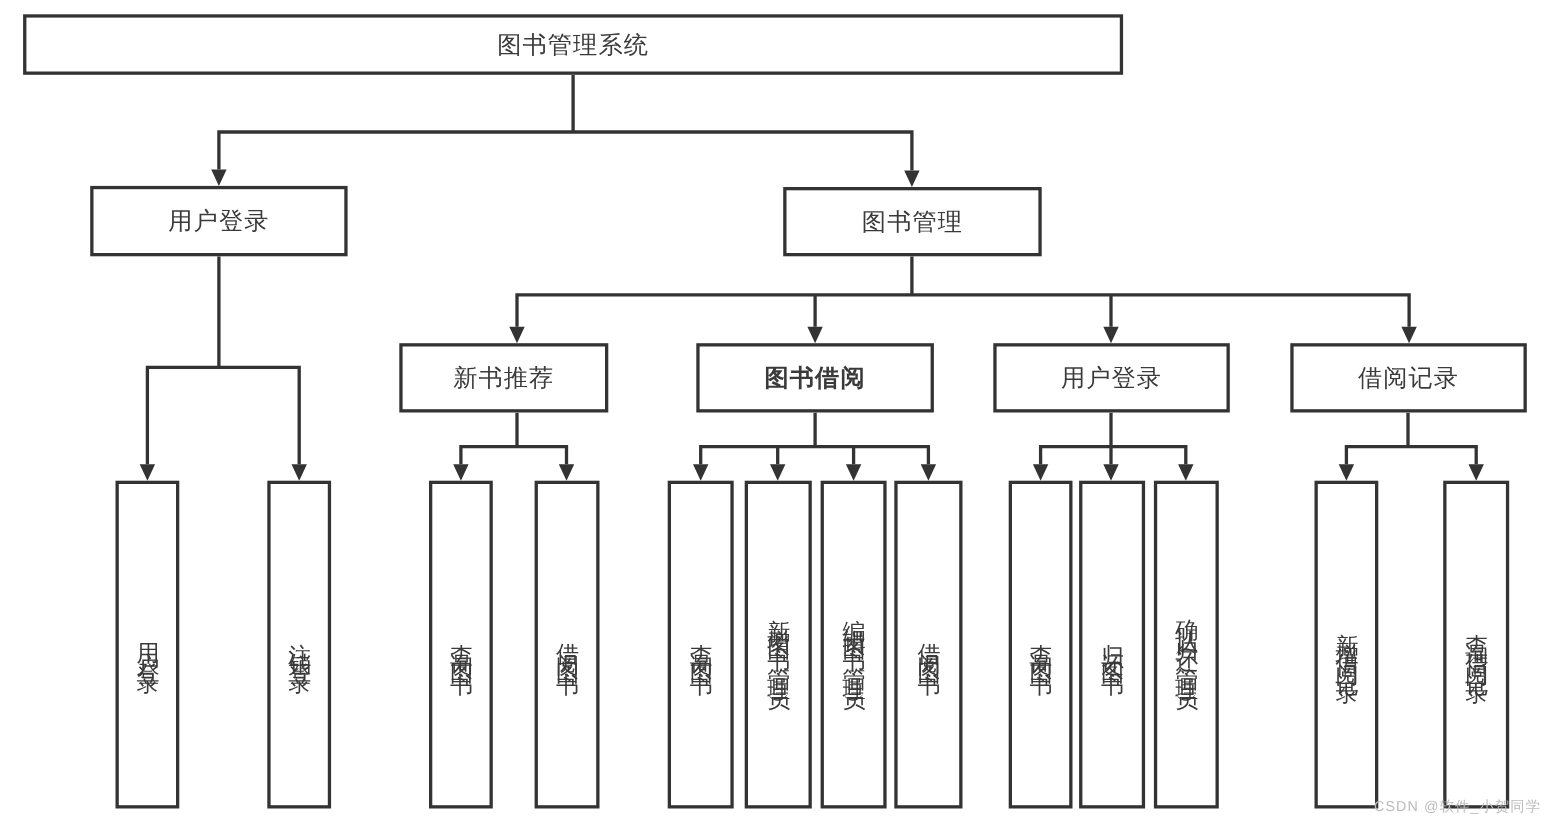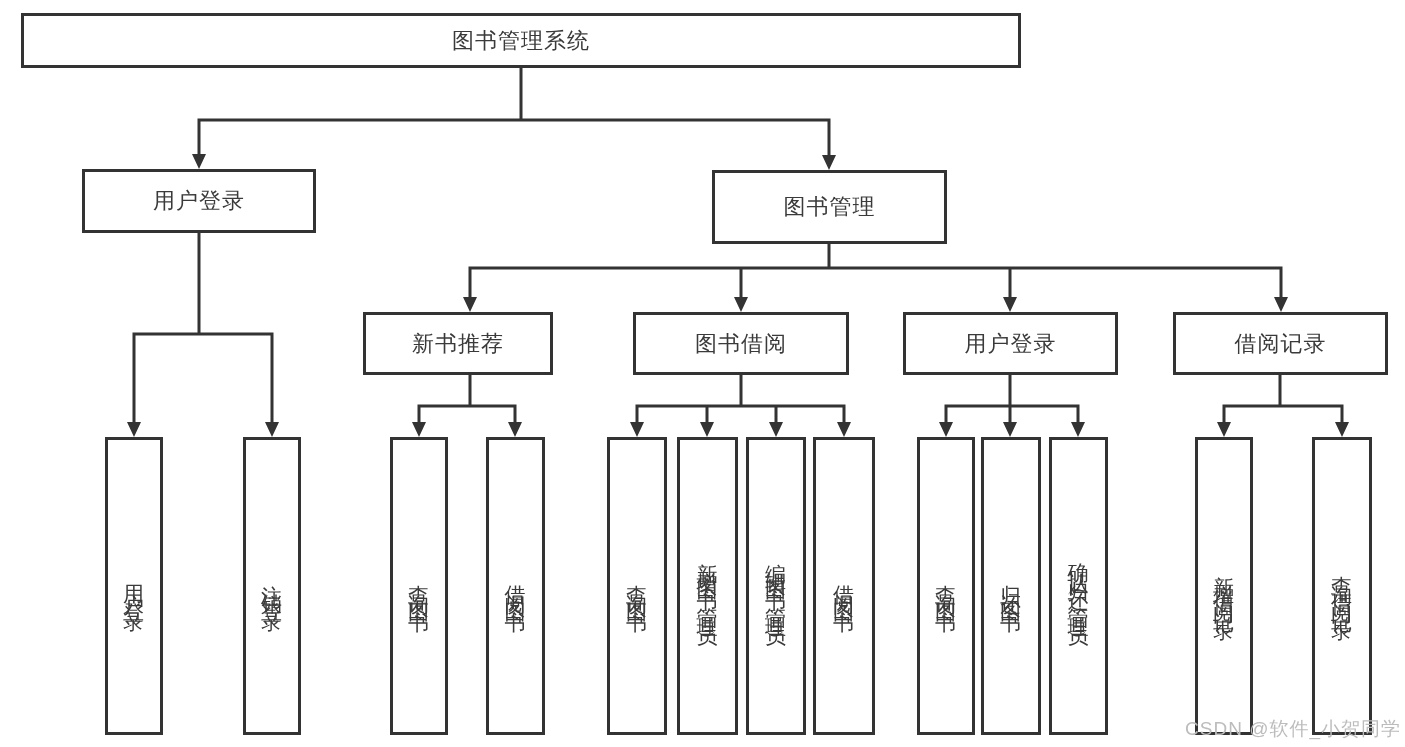--- a/index.html
+++ b/index.html
@@ -39,21 +39,21 @@
     letter-spacing: 9px;
     writing-mode: vertical-rl;
     text-orientation: mixed;
     line-height: 1;
     white-space: normal;
   }
   .watermark {
     position: absolute;
     right: 4px;
     bottom: 5px;
-    font-size: 19px;
+    font-size: 13px;
     color: #bcbcbc;
     letter-spacing: 1px;
   }
 </style>
 </head>
 <body>
 
 <div class="canvas">
 
   <svg class="connector-layer" viewBox="0 0 1405 747" xmlns="http://www.w3.org/2000/svg">
@@ -81,24 +81,24 @@
              M939 422 L953 422 L946 437 Z
              M1003 422 L1017 422 L1010 437 Z
              M1071 422 L1085 422 L1078 437 Z
              M1217 422 L1231 422 L1224 437 Z
              M1335 422 L1349 422 L1342 437 Z" fill="#333333"></path>
   </svg>
 
   <div class="node" style="left:21px; top:13px; width:1000px; height:55px;">图书管理系统</div>
 
   <div class="node" style="left:82px; top:169px; width:234px; height:64px;">用户登录</div>
-  <div class="node" style="left:712px; top:170px; width:235px; height:74px;">图书管理</div>
+  <div class="node" style="left:712px; top:170px; width:235px; height:63px;">图书管理</div>
 
   <div class="node" style="left:363px; top:312px; width:190px; height:63px;">新书推荐</div>
-  <div class="node" style="left:633px; top:312px; width:216px; height:63px;">图书借阅</div>
+  <div class="node" style="left:633px; top:312px; width:216px; height:63px;font-weight:bold;">图书借阅</div>
   <div class="node" style="left:903px; top:312px; width:215px; height:63px;">用户登录</div>
   <div class="node" style="left:1173px; top:312px; width:215px; height:63px;text-align:center;">借阅记录</div>
 
   <div class="node vnode" style="left:105px; top:437px; width:58px; height:298px;">用户登录</div>
   <div class="node vnode" style="left:243px; top:437px; width:58px; height:298px;">注销登录</div>
 
   <div class="node vnode" style="left:390px; top:437px; width:58px; height:298px;">查询图书</div>
   <div class="node vnode" style="left:486px; top:437px; width:59px; height:298px;">借阅图书</div>
 
   <div class="node vnode" style="left:607px; top:437px; width:60px; height:298px;">查询图书</div>

